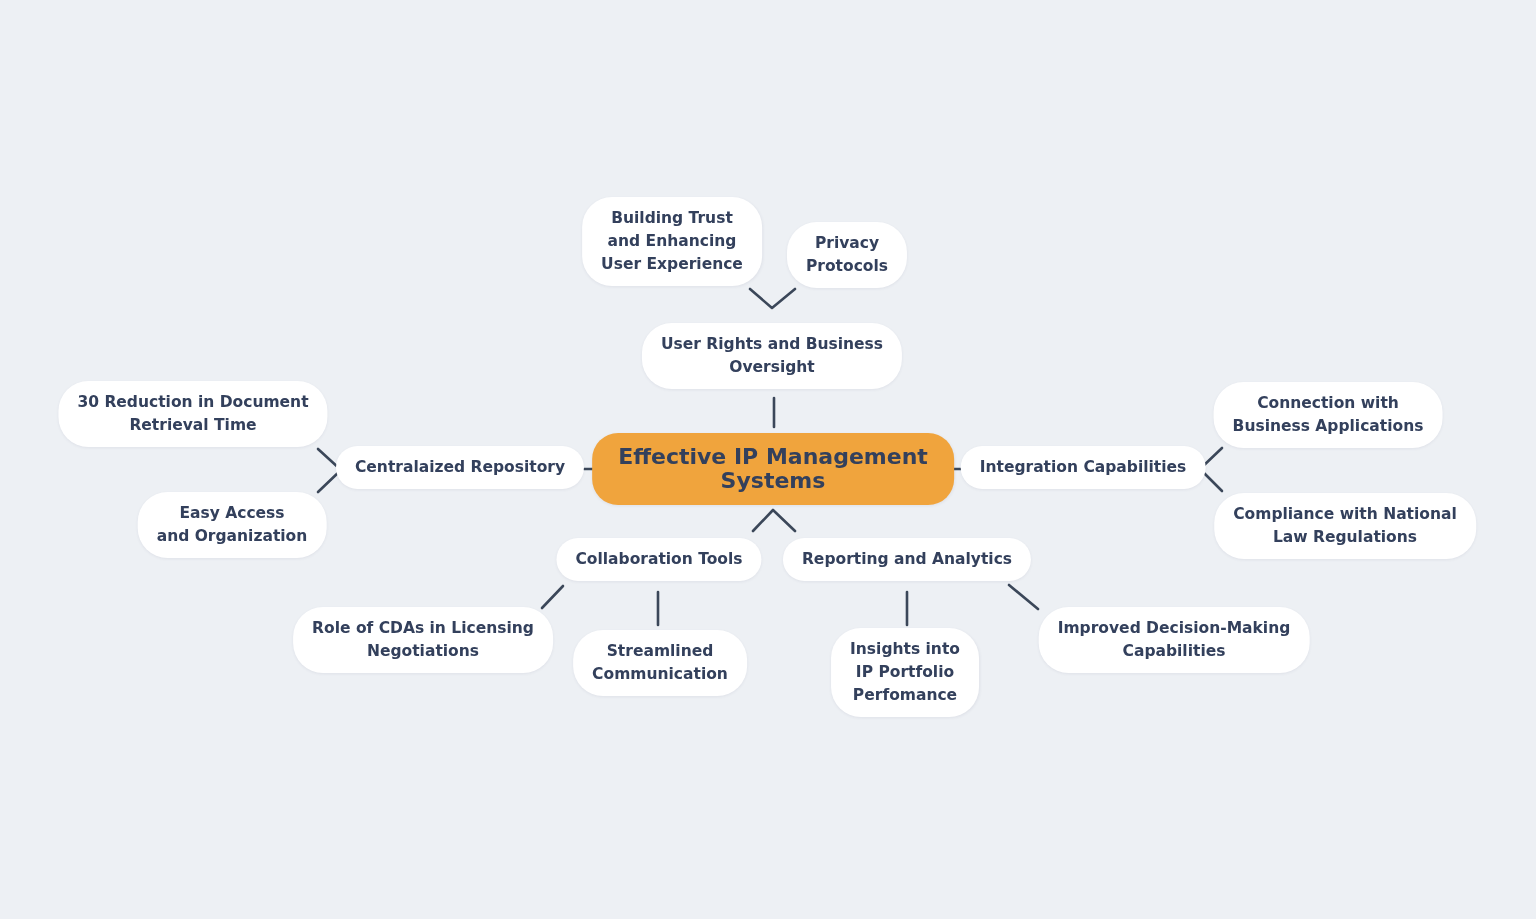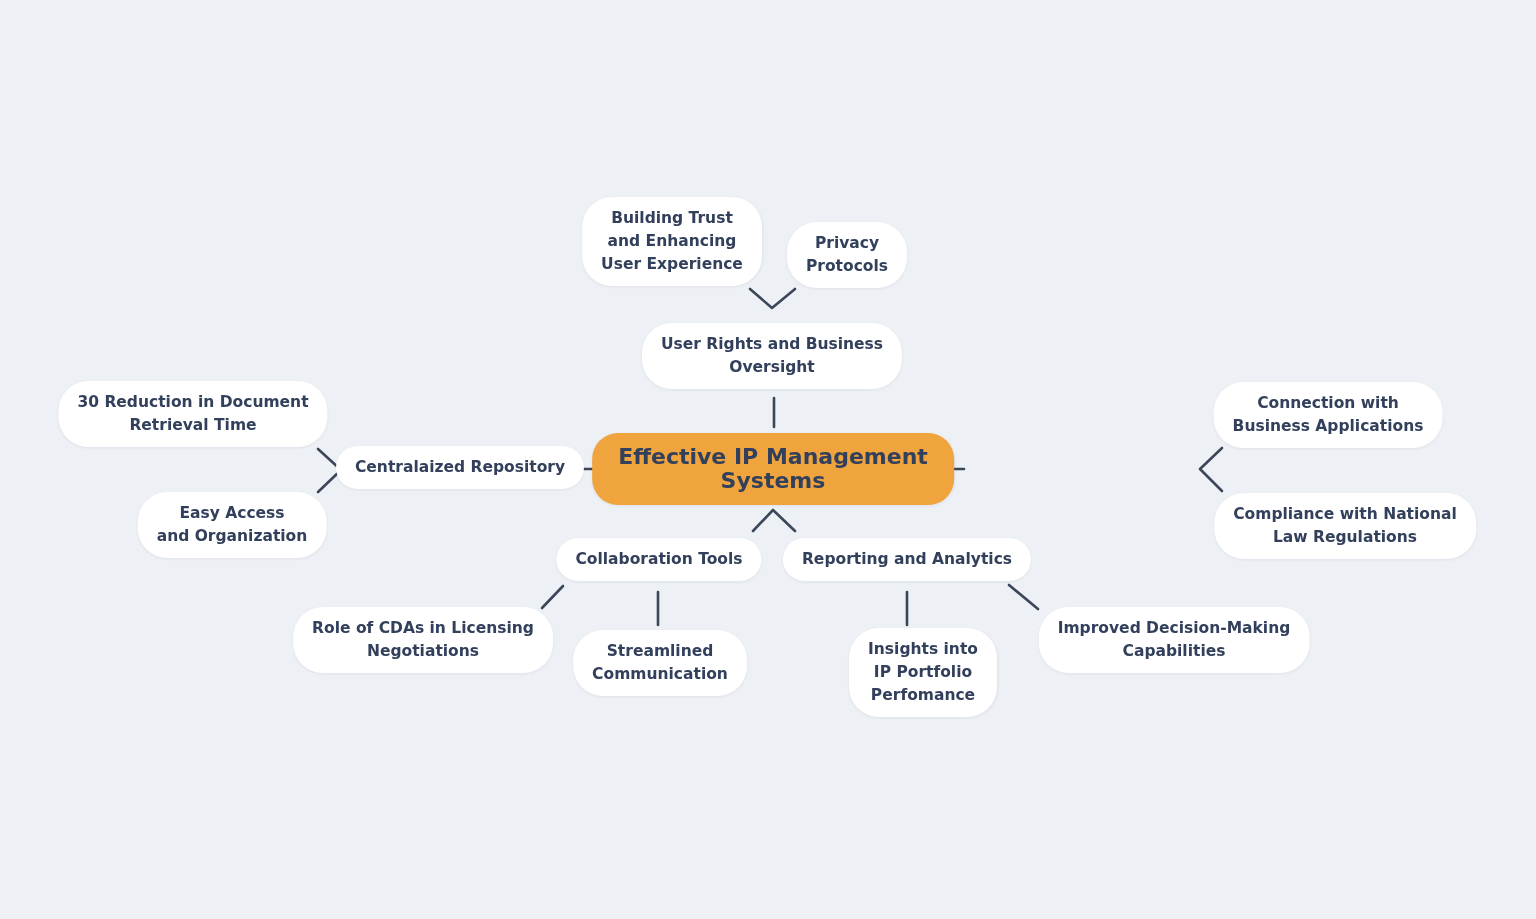--- a/index.html
+++ b/index.html
@@ -92,31 +92,32 @@
 User Experience</div>
   <div class="node" style="left:847px;top:222px;">Privacy
 Protocols</div>
 
   <div class="node" style="left:460px;top:446px;">Centralaized Repository</div>
   <div class="node" style="left:193px;top:381px;">30 Reduction in Document
 Retrieval Time</div>
   <div class="node" style="left:232px;top:492px;">Easy Access
 and Organization</div>
 
+  <div class="node" style="left:1083px;top:446px;">Integration Capabilities</div>
   <div class="node" style="left:1328px;top:382px;">Connection with
 Business Applications</div>
   <div class="node" style="left:1345px;top:493px;">Compliance with National
 Law Regulations</div>
 
   <div class="node" style="left:659px;top:538px;">Collaboration Tools</div>
   <div class="node" style="left:423px;top:607px;">Role of CDAs in Licensing
 Negotiations</div>
   <div class="node" style="left:660px;top:630px;">Streamlined
 Communication</div>
 
   <div class="node" style="left:907px;top:538px;">Reporting and Analytics</div>
-  <div class="node" style="left:905px;top:628px;margin-left:18px;">Insights into
+  <div class="node" style="left:905px;top:628px;">Insights into
 IP Portfolio
 Perfomance</div>
   <div class="node" style="left:1174px;top:607px;">Improved Decision-Making
 Capabilities</div>
 
 </div>
 
 </body></html>

